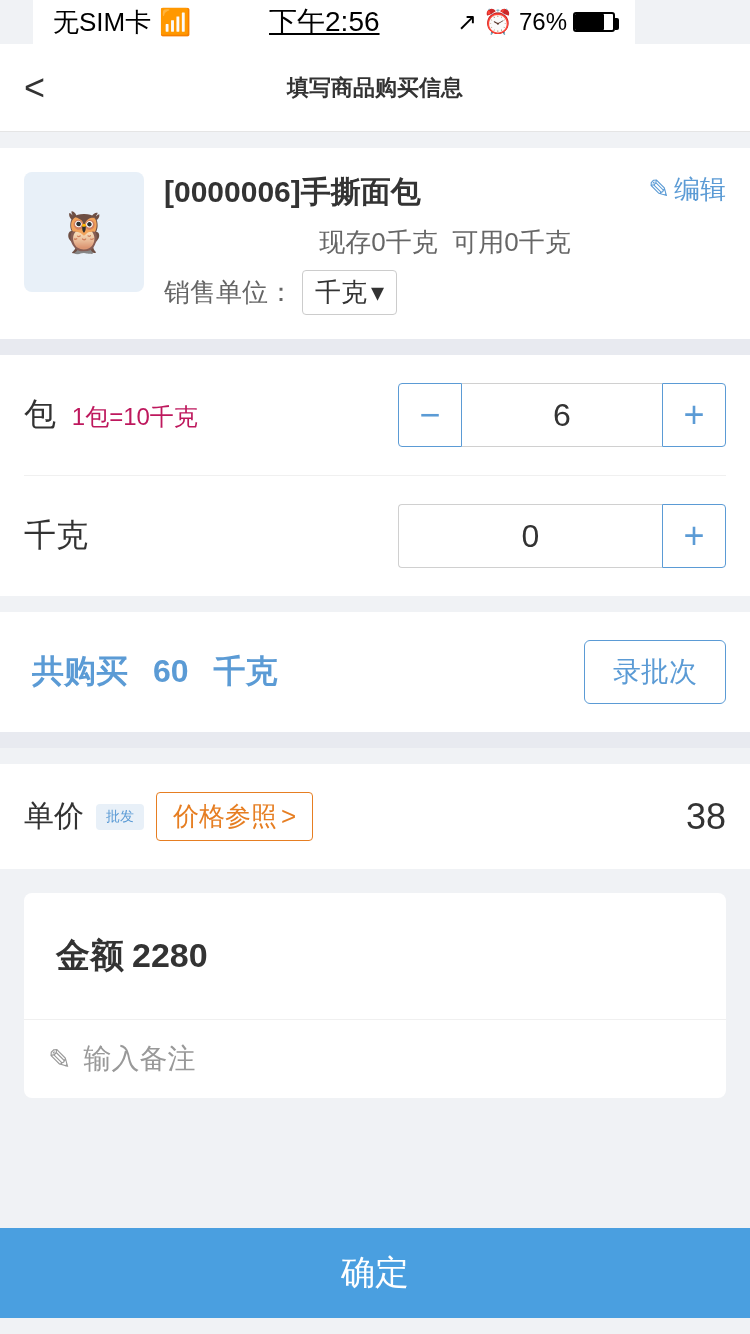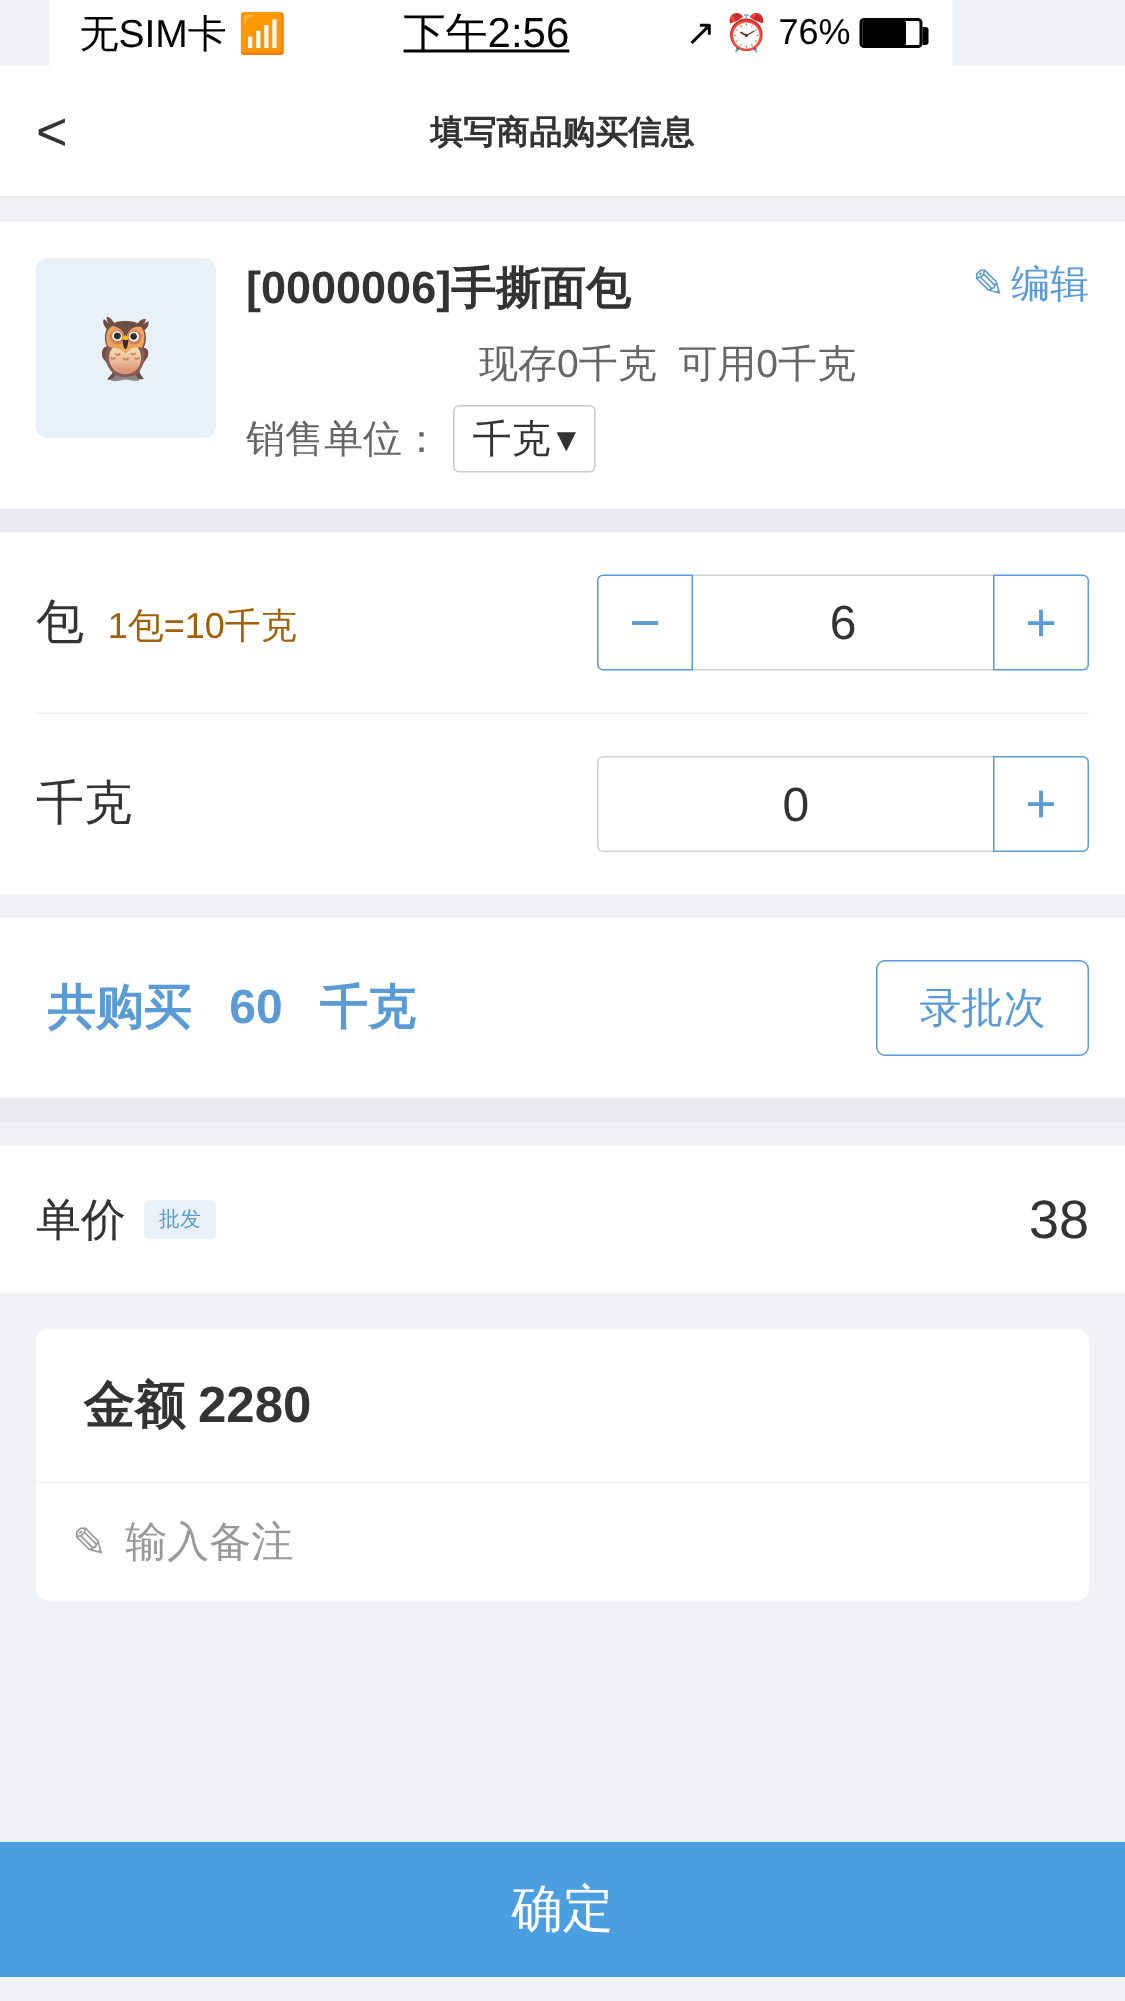--- a/index.html
+++ b/index.html
@@ -128,21 +128,21 @@
       padding: 28px 0;
       border-bottom: 1px solid #f0f0f0;
     }
     .input-row:last-child { border-bottom: none; }
     .input-label {
       font-size: 32px;
       color: #333;
     }
     .input-sublabel {
       font-size: 24px;
-      color: #a16207;
+      color: #be185d;
       margin-left: 8px;
     }
     .quantity-control {
       display: flex;
       align-items: center;
       gap: 0;
     }
     .qty-btn {
       width: 64px;
       height: 64px;
@@ -240,21 +240,21 @@
       font-weight: 500;
     }
 
     
     .amount-section {
       background: #f0f2f5;
       padding: 24px;
     }
     .amount-row {
       background: #fff;
-      padding: 28px 24px;
+      padding: 40px 24px;
       border-radius: 8px 8px 0 0;
     }
     .amount-text { font-size: 34px; color: #333; }
     .amount-text span { font-weight: 600; margin-left: 8px; }
     .note-row {
       background: #fff;
       padding: 20px 24px;
       display: flex;
       align-items: center;
       gap: 12px;
@@ -368,20 +368,24 @@
     <span>千克</span>
   </div>
   <button class="batch-btn">录批次</button>
 </div>
 
 <div class="separator"></div>
 
 <div class="price-section">
   <span class="price-label">单价</span>
   <span class="price-tag-batch">批发</span>
+  <button class="price-ref-btn">
+    <span>价格参照</span>
+    <span>&gt;</span>
+  </button>
   <span class="price-value">38</span>
 </div>
 
 <div class="amount-section">
   <div class="amount-row">
     <span class="amount-text">
       <span>金额</span><span>2280</span>
     </span>
   </div>
   <div class="note-row">

